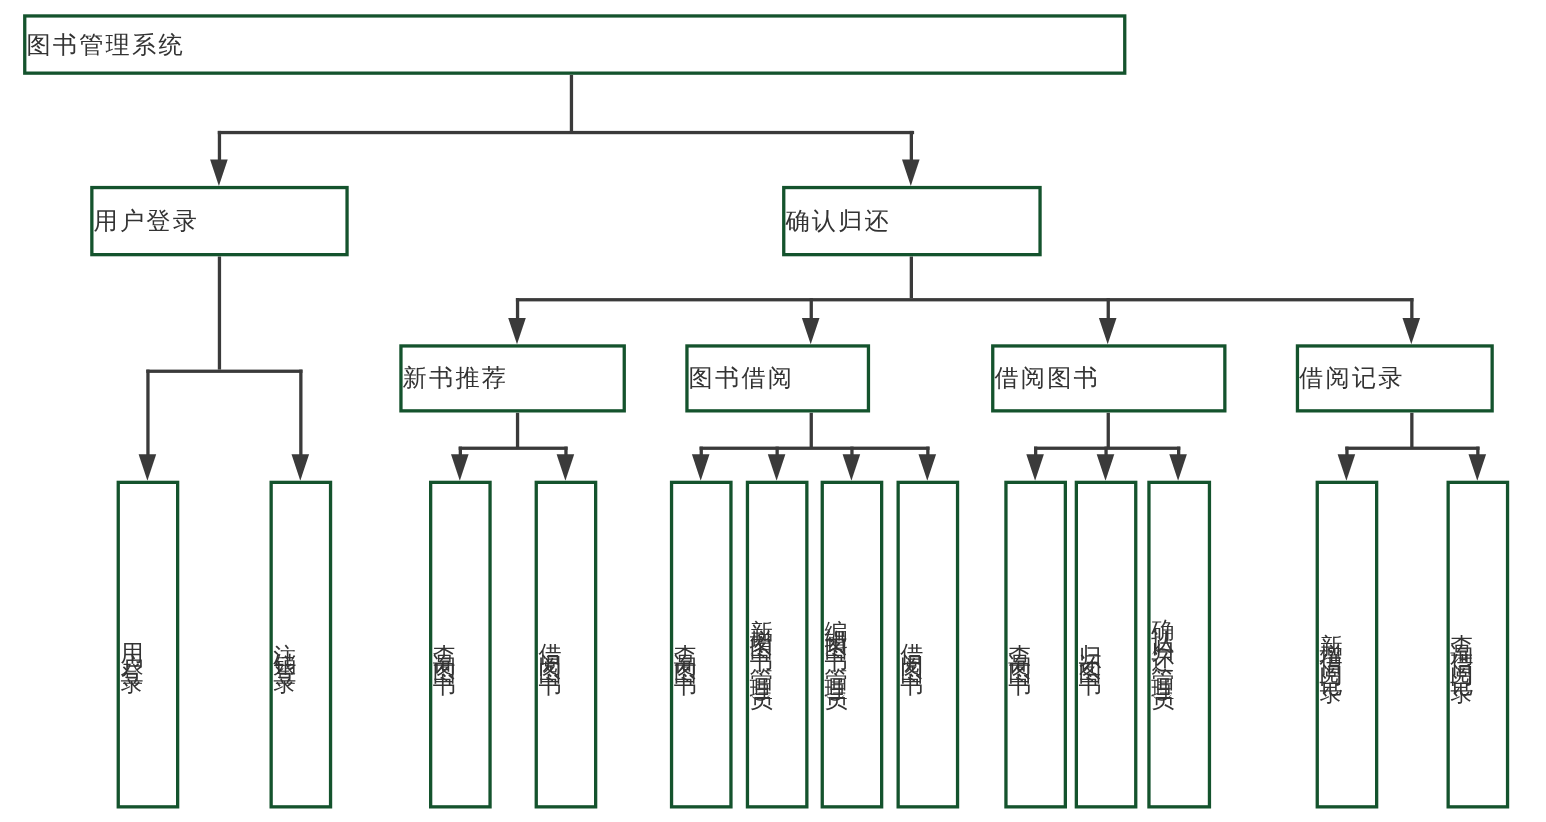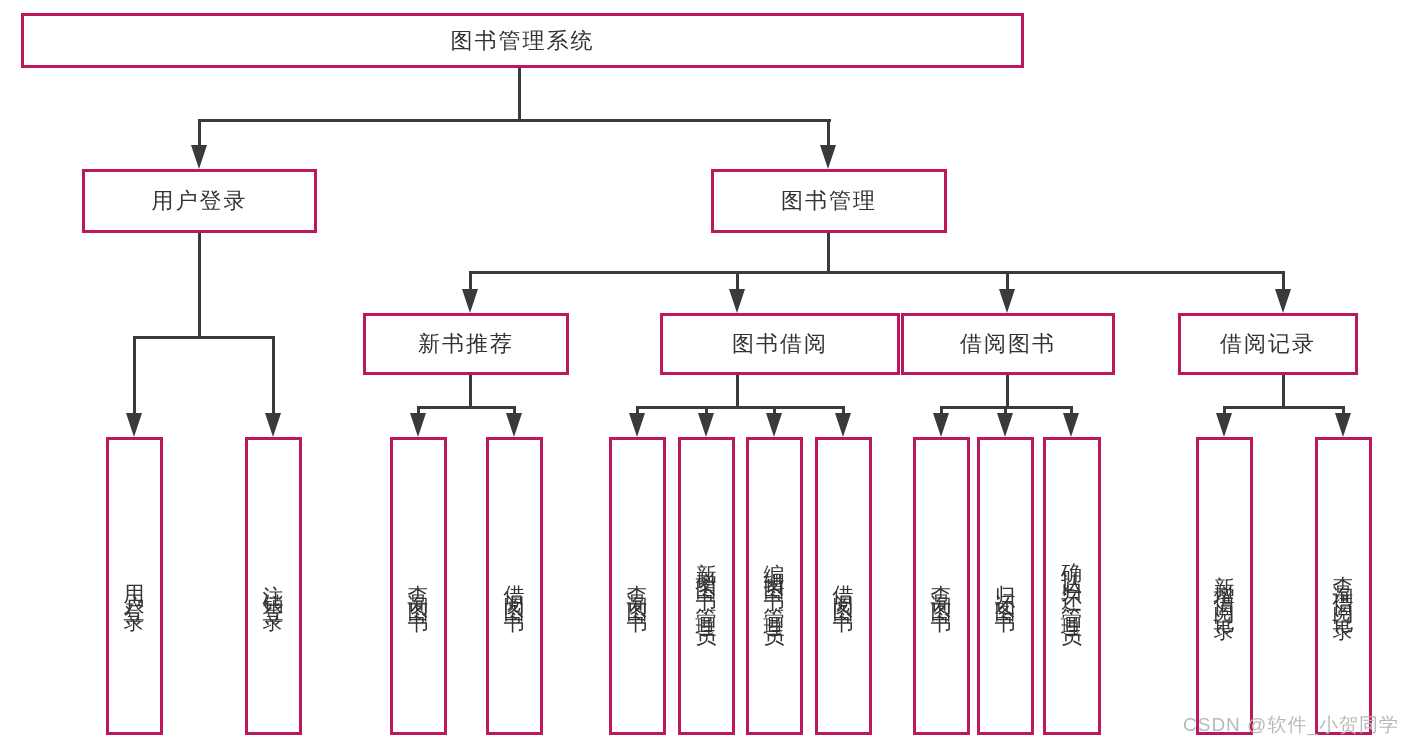--- a/index.html
+++ b/index.html
@@ -2,21 +2,21 @@
 <html lang="zh"><head>
 <meta charset="utf-8">
 <style>
   html,body{margin:0;padding:0;background:#ffffff;}
   body{width:1405px;height:747px;overflow:hidden;
        font-family:"Liberation Sans","DejaVu Sans",sans-serif;}
   .stage{position:relative;width:1405px;height:747px;background:#ffffff;}
 
   
   .box{position:absolute;box-sizing:border-box;background:#ffffff;
-       border:3px solid #be185d;display:flex;align-items:center;justify-content:center;
+       border:3px solid #14532d;display:flex;align-items:center;
        color:#333333;z-index:2;}
   .hnode span{font-size:22px;letter-spacing:2px;white-space:nowrap;}
   .vnode span{writing-mode:vertical-rl;text-orientation:mixed;
               font-size:21px;letter-spacing:9px;line-height:1;white-space:nowrap;}
 
   
   .vl,.hl{position:absolute;background:#3a3a3a;z-index:1;}
   .vl{width:3px;}
   .hl{height:3px;}
 
@@ -93,27 +93,27 @@
   <i class="ar" style="left:1335px;top:413px"></i>
 
   <div class="box hnode" style="left:21px;top:13px;width:1003px;height:55px">
     <span>图书管理系统</span>
   </div>
 
   <div class="box hnode" style="left:82px;top:169px;width:235px;height:64px">
     <span>用户登录</span>
   </div>
   <div class="box hnode" style="left:711px;top:169px;width:236px;height:64px">
-    <span>图书管理</span>
+    <span>确认归还</span>
   </div>
 
   <div class="box hnode" style="left:363px;top:313px;width:206px;height:62px">
     <span>新书推荐</span>
   </div>
-  <div class="box hnode" style="left:660px;top:313px;width:240px;height:62px">
+  <div class="box hnode" style="left:623px;top:313px;width:168px;height:62px">
     <span>图书借阅</span>
   </div>
   <div class="box hnode" style="left:901px;top:313px;width:214px;height:62px">
     <span>借阅图书</span>
   </div>
   <div class="box hnode" style="left:1178px;top:313px;width:180px;height:62px">
     <span>借阅记录</span>
   </div>
 
   <div class="box vnode" style="left:106px;top:437px;width:57px;height:298px">
@@ -149,15 +149,14 @@
   <div class="box vnode" style="left:1043px;top:437px;width:58px;height:298px">
     <span>确认归还（管理员）</span>
   </div>
   <div class="box vnode" style="left:1196px;top:437px;width:57px;height:298px">
     <span>新增借阅记录</span>
   </div>
   <div class="box vnode" style="left:1315px;top:437px;width:57px;height:298px">
     <span>查询借阅记录</span>
   </div>
 
-  <div class="watermark">CSDN @软件_小贺同学</div>
 
 </div>
 
 </body></html>

